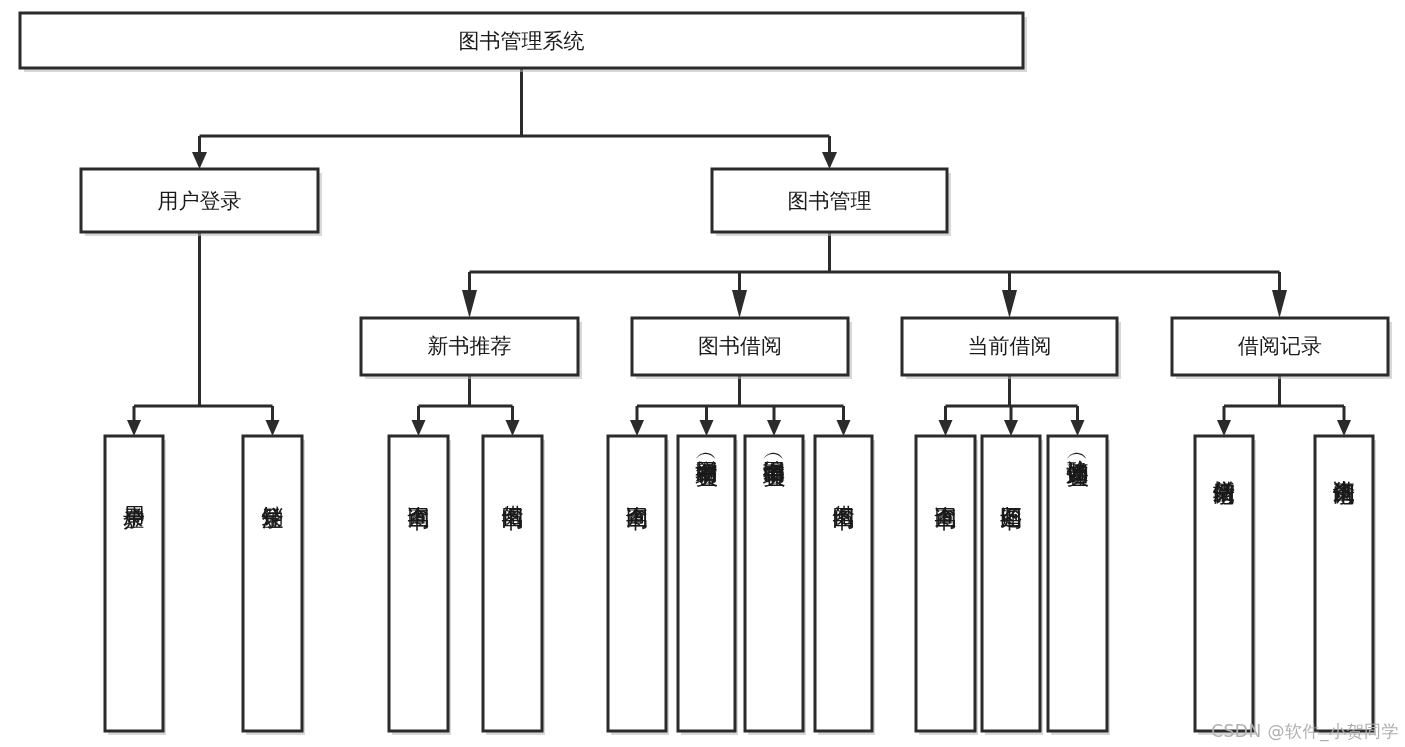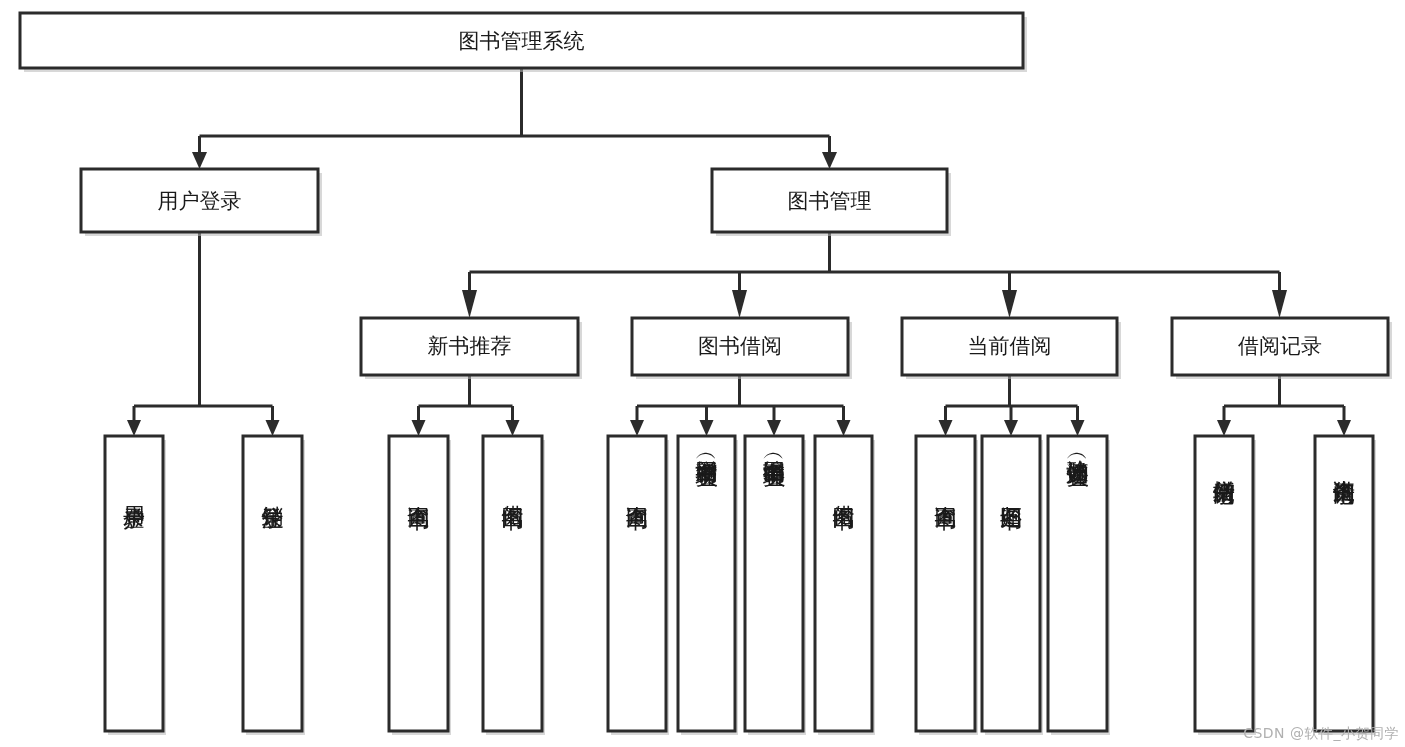--- a/index.html
+++ b/index.html
@@ -67,21 +67,21 @@
     line-height: 1.0;
     color: #1a1a1a;
     letter-spacing: 1px;
     white-space: nowrap;
   }
   .watermark {
     position: absolute;
     right: 6px;
     bottom: 4px;
     font-family: "DejaVu Sans", "Liberation Sans", sans-serif;
-    font-size: 14px;
+    font-size: 17px;
     color: #b0b0b0;
     letter-spacing: 0.5px;
     white-space: nowrap;
   }
 </style>
 </head>
 <body>
 
 <div id="diagram-root">
 

